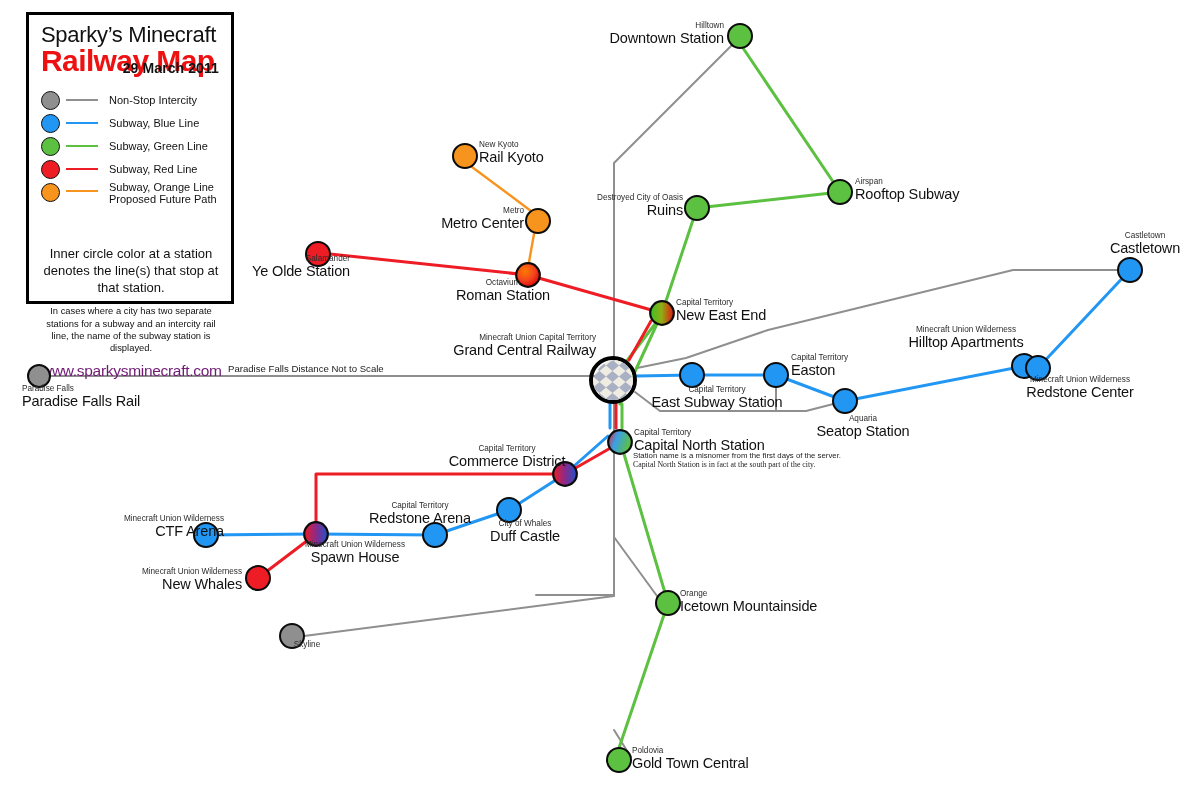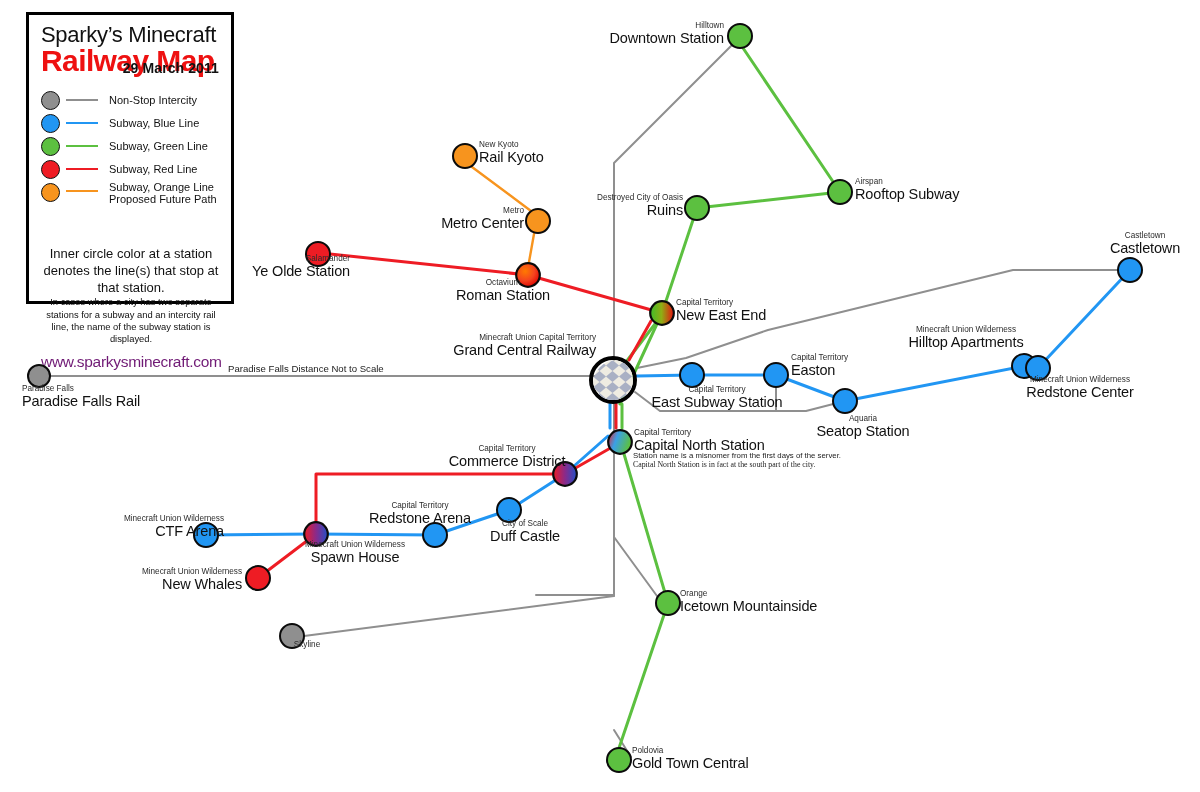--- a/index.html
+++ b/index.html
@@ -20,21 +20,21 @@
   .lg-row{display:flex;align-items:center;height:23px;}
   .lg-dot{width:17px;height:17px;border-radius:50%;border:1.6px solid #111;
           flex:0 0 auto;}
   .lg-line{width:32px;height:2.6px;margin-left:6px;flex:0 0 auto;}
   .lg-lab{margin-left:11px;font-size:11px;color:#111;line-height:1.12;}
   .lg-row.two{height:34px;align-items:flex-start;}
   .lg-row.two .lg-dot{margin-top:2px;}
   .lg-row.two .lg-line{margin-top:9px;}
   .lg-note{margin-top:30px;font-size:13px;text-align:center;line-height:1.32;
            color:#111;padding:0 2px;}
-  .lg-note2{font-size:9.4px;text-align:center;line-height:1.32;}
+  .lg-note2{margin-top:9px;font-size:9.4px;text-align:center;line-height:1.32;}
   .lg-url{margin-top:7px;text-align:center;font-size:15.5px;color:#701a75;
           letter-spacing:-0.3px;}
 
   
   .st{position:absolute;transform:translate(-50%,-50%);border-radius:50%;
       border:2.2px solid #0b0b0b;box-sizing:border-box;}
   .hub{position:absolute;transform:translate(-50%,-50%);border-radius:50%;
        border:4px solid #000;box-sizing:border-box;overflow:hidden;}
 
   
@@ -361,21 +361,21 @@
     </linearGradient>
   </defs>
         <circle cx="13" cy="13" r="11.8" fill="url(#gradRedBlue)" stroke="#0b0b0b" stroke-width="2.2"></circle>
       </svg></div>
     <div class="lbl c" style="top: 444px; left: 207px; width: 600px;">
       <span class="sub">Capital Territory</span>
       <span class="nm">Commerce District</span>
     </div>
     <div class="st" style="left: 509px; top: 510px; width: 26px; height: 26px; background: rgb(33, 150, 243);"></div>
     <div class="lbl c" style="top: 519px; left: 225px; width: 600px;">
-      <span class="sub">City of Scale</span>
+      <span class="sub">City of Whales</span>
       <span class="nm">Duff Castle</span>
     </div>
     <div class="st" style="left: 435px; top: 535px; width: 26px; height: 26px; background: rgb(33, 150, 243);"></div>
     <div class="lbl c" style="top: 501px; left: 120px; width: 600px;">
       <span class="sub">Capital Territory</span>
       <span class="nm">Redstone Arena</span>
     </div>
     <div class="st" style="left: 206px; top: 535px; width: 26px; height: 26px; background: rgb(33, 150, 243);"></div>
     <div class="lbl r" style="top: 514px; left: 0px; width: 224px;">
       <span class="sub">Minecraft Union Wilderness</span>

